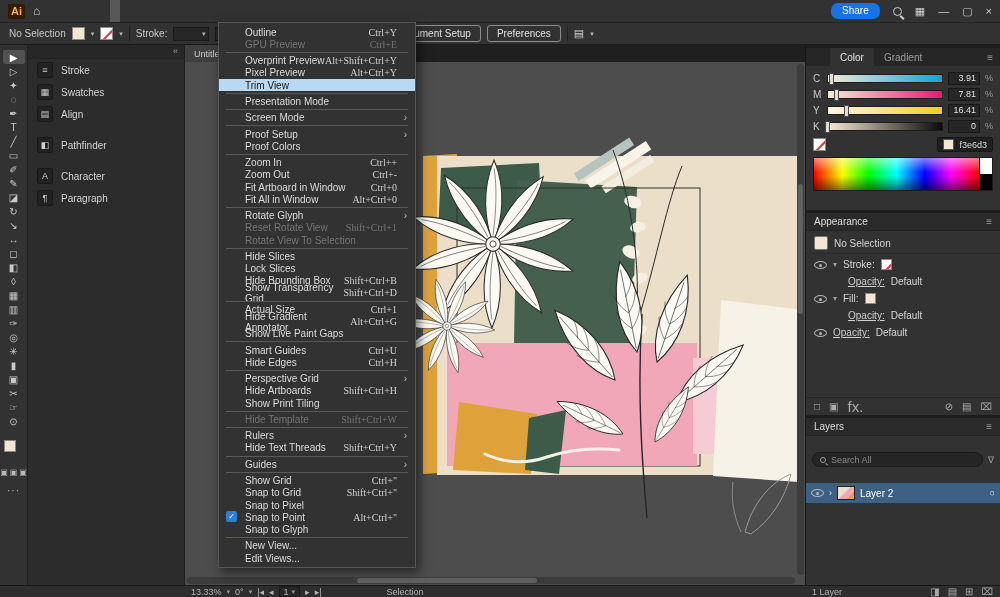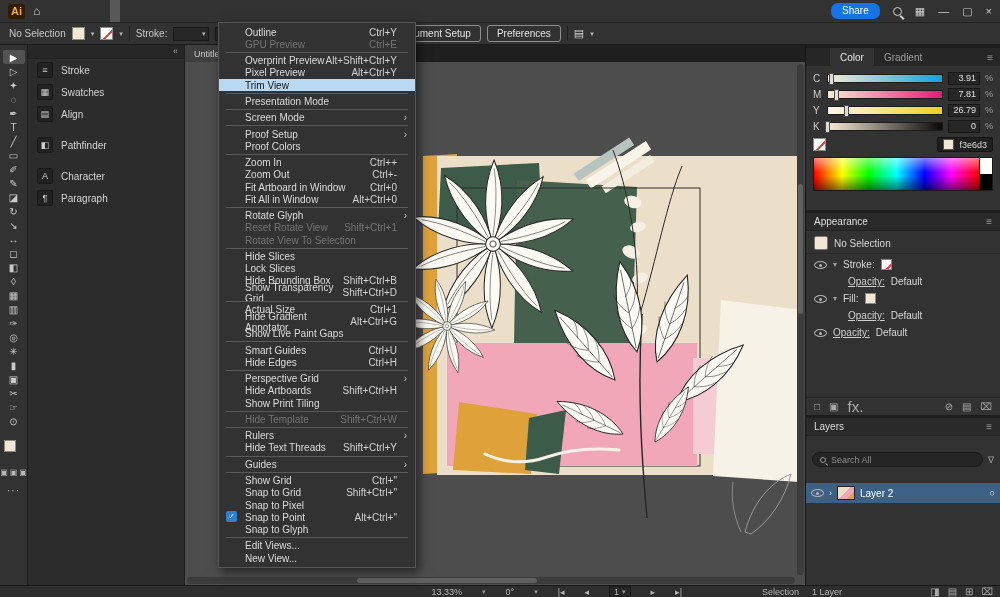--- a/index.html
+++ b/index.html
@@ -156,35 +156,35 @@
                background:#3d6185; color:#fff; font-size:10px; }
   .layer-row .chev { font-size:9px; color:#e6e6e6; }
   .layer-thumb { width:18px; height:14px; border:1px solid #222;
                  background:linear-gradient(135deg,#ecdfc8 45%,#f0a8b8 45% 75%,#e3a43c 75%); }
   .layer-row .target { margin-left:auto; color:#e8e8e8; font-size:9px; }
 
   
   .bottombar { flex:0 0 12px; background:#2e2e2e; border-top:1px solid #191919;
                display:flex; align-items:center; font-size:9px; color:#b5b5b5; }
   .bb-left { flex:0 0 185px; }
-  .bb-canvas { flex:0 0 620px; display:flex; align-items:center; gap:20px; padding:0 6px;justify-content:flex-end; }
+  .bb-canvas { flex:0 0 620px; display:flex; align-items:center; gap:5px; padding:0 6px; }
   .bb-right { flex:0 0 195px; display:flex; align-items:center; padding:0 7px; }
   .bb-caret { font-size:7px; color:#9a9a9a; }
   .bb-navbox { background:#262626; border:1px solid #191919; padding:0 4px; height:11px;
                display:inline-flex; align-items:center; gap:3px; }
   .bb-status { margin-left:60px; }
   .bb-right .icons { margin-left:auto; display:flex; gap:8px; color:#ababab; font-size:10px; }
 
   
   .vmenu { position:absolute; left:218px; top:22px; width:198px; background:#323232;
            border:1px solid #565656; box-shadow:3px 4px 10px rgba(0,0,0,.55); z-index:50;
            padding:3px 0; }
   .vm-item { position:relative; display:flex; align-items:center; height:12.2px;
              padding:0 18px 0 26px; font-size:10px; color:#dcdcdc; }
-  .vm-shortcut { margin-left:auto; color:#d2d2d2; }
+  .vm-shortcut { margin-left:auto; color:#d2d2d2;font-family:Liberation Serif, serif; }
   .vm-item.disabled, .vm-item.disabled .vm-shortcut { color:#757575; }
   .vm-item.highlighted { background:#b9d9f2; color:#111; }
   .vm-item.highlighted .vm-shortcut { color:#333; }
   .vm-item.separator { height:0; padding:0; margin:1.6px 7px; border-top:1px solid #595959; }
   .vm-item.submenu::after { content:"›"; position:absolute; right:8px; color:#bdbdbd; }
   .vm-item.checked::before { content:"✓"; position:absolute; left:7px; top:0px; width:11px; height:11px;
                              background:#2d7fd3; color:#fff; font-size:8px; line-height:11px;
                              text-align:center; border-radius:2px; }
 </style>
 </head>
@@ -523,21 +523,21 @@
                 </span>
                 <span class="val-box">7.81</span>
                 <span class="pct">%</span>
               </div>
 
               <div class="slider-row ch-Y">
                 <span class="ch">Y</span>
                 <span class="slider-track">
                   <span class="slider-thumb" style="left: calc(16.41% - 3px);"></span>
                 </span>
-                <span class="val-box">26.79</span>
+                <span class="val-box">16.41</span>
                 <span class="pct">%</span>
               </div>
 
               <div class="slider-row ch-K">
                 <span class="ch">K</span>
                 <span class="slider-track">
                   <span class="slider-thumb" style="left: calc(0% - 3px);"></span>
                 </span>
                 <span class="val-box">0</span>
                 <span class="pct">%</span>
@@ -920,23 +920,23 @@
         <span class="vm-label">Snap to Glyph</span>
         <span class="vm-shortcut"></span>
       </div>
 
       <div class="vm-item separator">
         
         
       </div>
 
       <div class="vm-item">
+        <span class="vm-label">New View...</span>
+        <span class="vm-shortcut"></span>
+      </div>
+
+      <div class="vm-item">
         <span class="vm-label">Edit Views...</span>
         <span class="vm-shortcut"></span>
       </div>
-
-      <div class="vm-item">
-        <span class="vm-label">New View...</span>
-        <span class="vm-shortcut"></span>
-      </div>
     </div>
 
 </div>
 
 </body></html>

